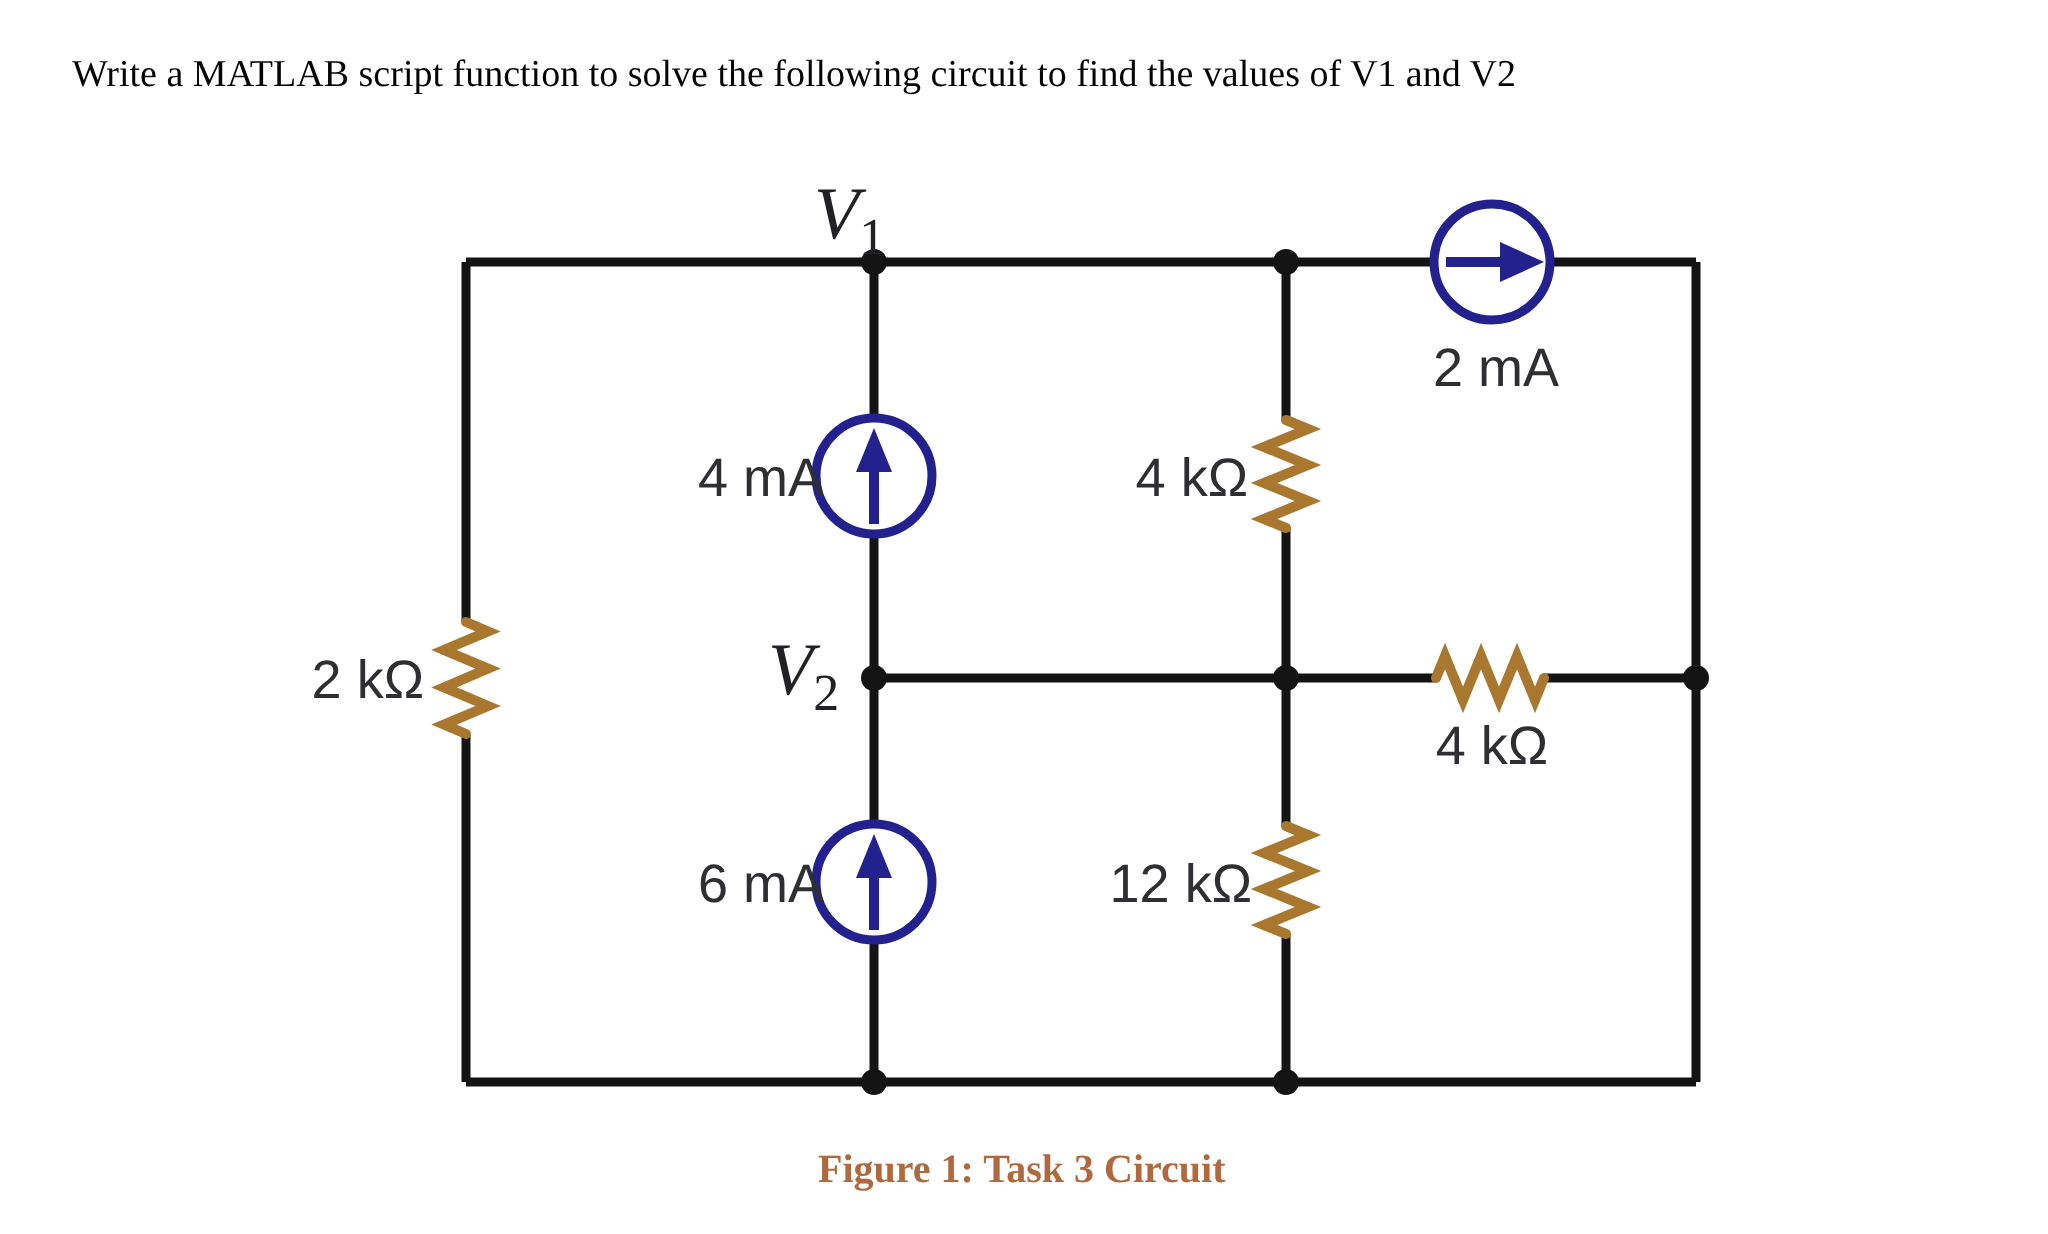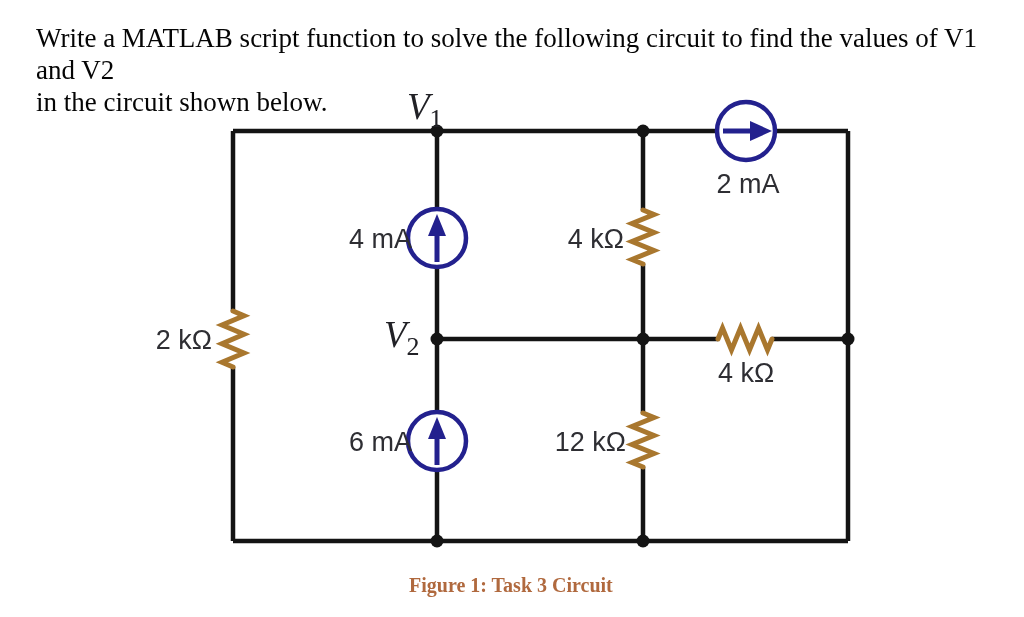--- a/index.html
+++ b/index.html
@@ -14,21 +14,21 @@
     background: var(--page_bg, #ffffff);
     overflow: hidden;
     font-family: "Liberation Serif", serif;
   }
   .prompt {
     position: absolute;
     left: 36px;
     top: 22px;
     width: 970px;
     font-family: "Liberation Serif", serif;
-    font-size: 27px;
+    font-size: 19px;
     line-height: 32px;
     color: var(--text, #050505);
   }
   .circuit-svg {
     position: absolute;
     left: 0;
     top: 0;
   }
   .wire {
     stroke: var(--wire, #141414);
@@ -89,21 +89,20 @@
     white-space: nowrap;
   }
 </style>
 </head>
 <body>
 
 <div id="stage">
 
   <div class="prompt">
     <div>Write a MATLAB script function to solve the following circuit to find the values of V1 and V2</div>
-    <div>in the circuit shown below.</div>
   </div>
 
   <svg class="circuit-svg" width="1024" height="617" viewBox="0 0 1024 617">
 
     <path class="wire" d="M233,131 H717 M775,131 H848"></path>
     <path class="wire" d="M848,131 V541"></path>
     <path class="wire" d="M233,541 H848"></path>
     <path class="wire" d="M233,131 V311 M233,367 V541"></path>
     <path class="wire" d="M437,131 V209 M437,267 V412 M437,470 V541"></path>
     <path class="wire" d="M643,131 V210 M643,264 V413 M643,467 V541"></path>

